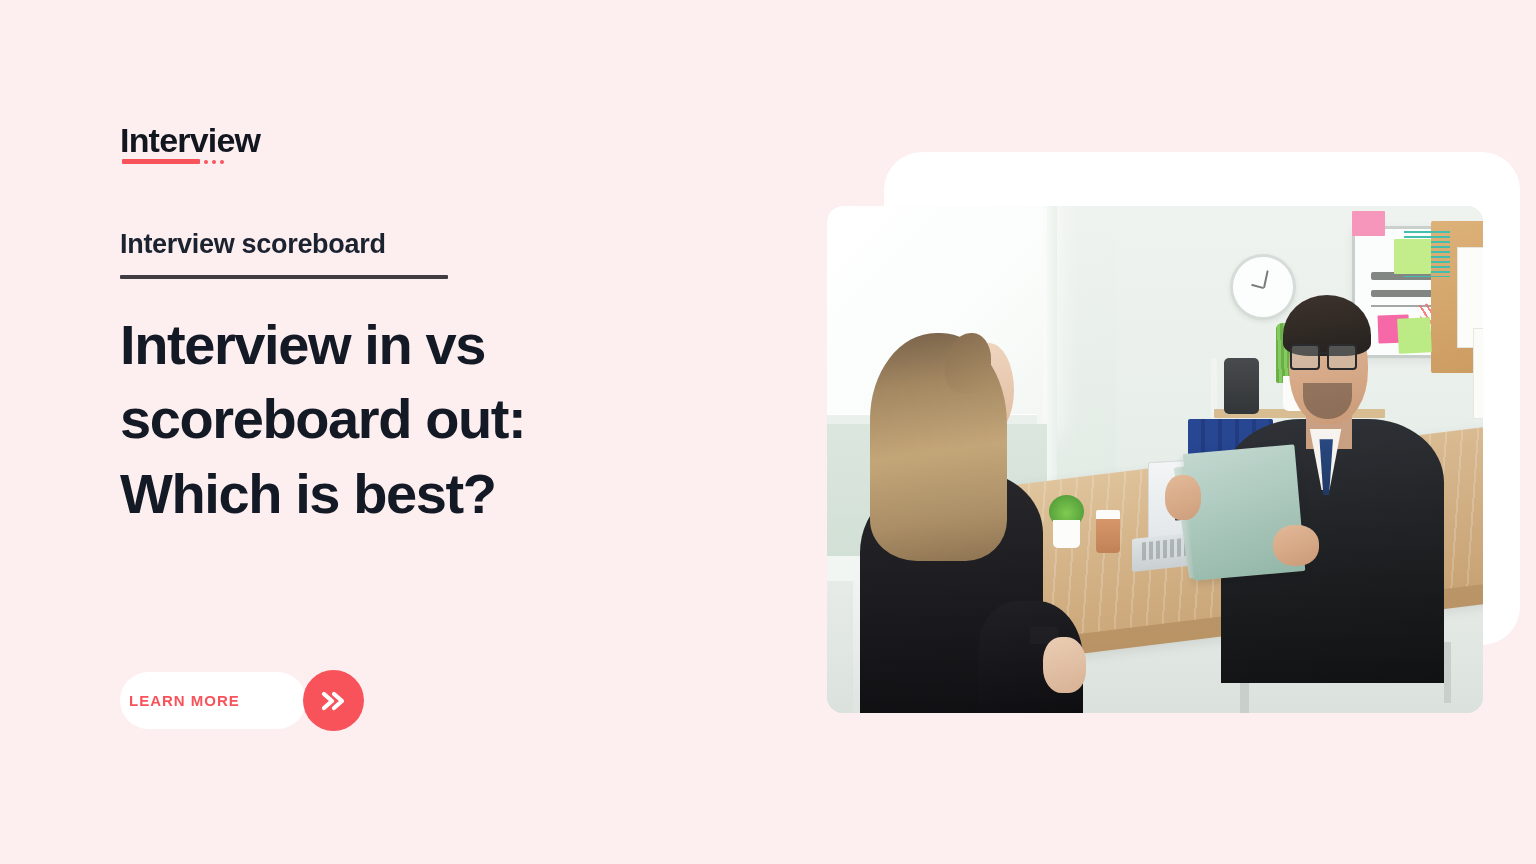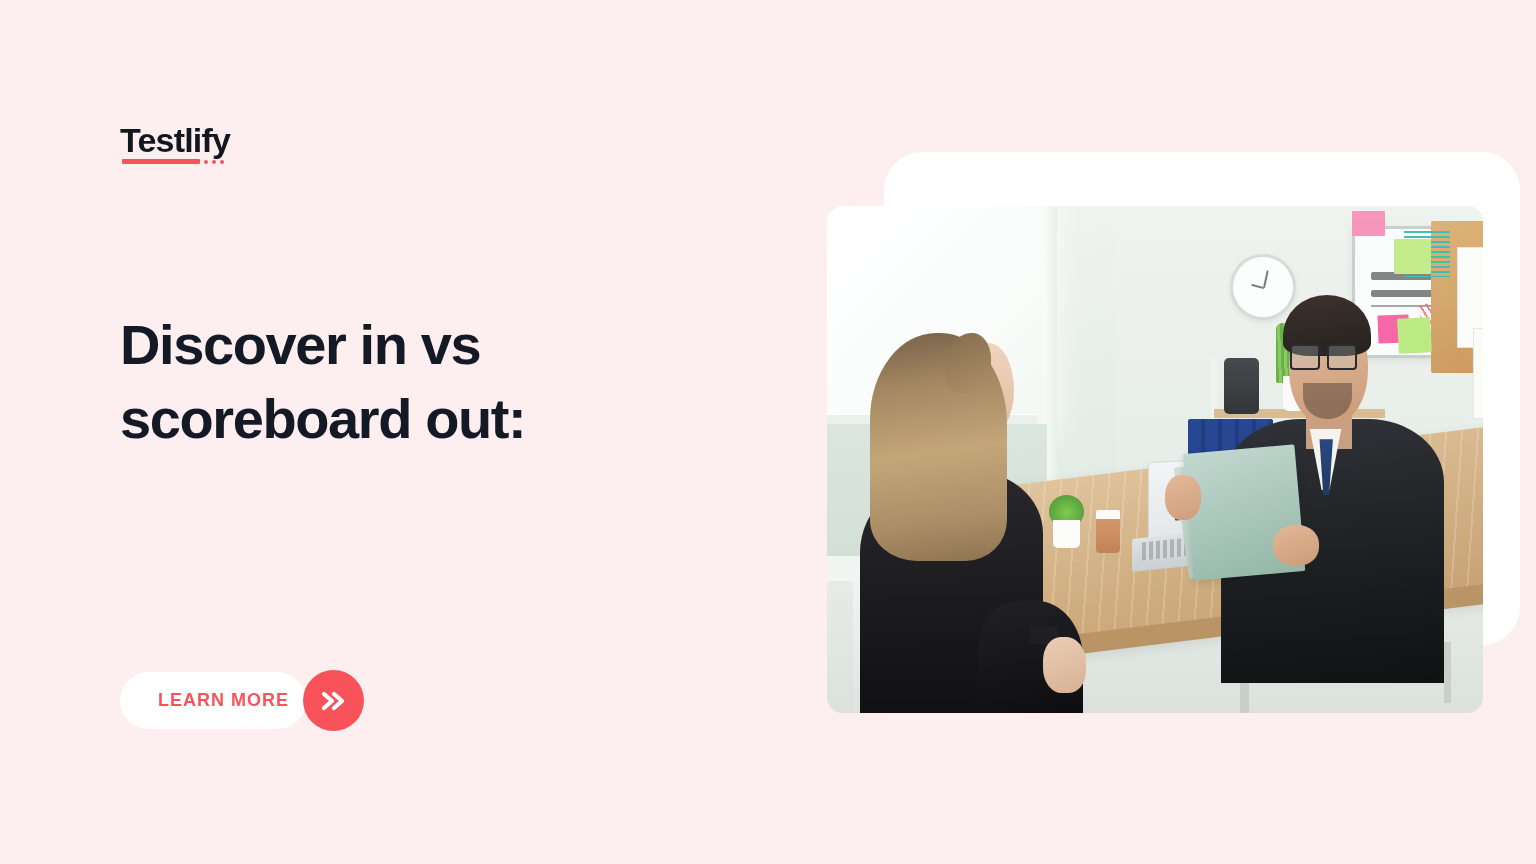--- a/index.html
+++ b/index.html
@@ -42,21 +42,21 @@
   }
 
   
   .cta { position:absolute; left:0; top:672px; width:245px; height:57px; }
   .cta-pill {
     position:absolute; left:0; top:0; width:186px; height:57px;
     background:#FFFFFF; border-radius:30px;
     display:flex; align-items:center; justify-content:flex-start;
   }
   .cta-label {
-    margin-left:38px; font-size:18px; font-weight:700;
+    margin-left:9px; font-size:15px; font-weight:700;
     color:#F8535B; letter-spacing:1.0px;
   }
   .cta-circle {
     position:absolute; left:183px; top:-2px; width:61px; height:61px;
     background:#F8535B; border-radius:50%;
     display:flex; align-items:center; justify-content:center;
   }
   .cta-circle svg { display:block; }
 
   
@@ -396,33 +396,38 @@
     background:linear-gradient(180deg,rgba(255,255,255,0.10),rgba(255,255,255,0));
     pointer-events:none;
   }
 </style>
 </head>
 <body>
 
 <div class="left-col">
 
   <div class="logo-wrap">
-    <div class="logo-text">Testlify</div>
+    <div class="logo-text">Interview</div>
     <div class="logo-rule">
       <span class="logo-bar"></span>
       <span class="logo-dot"></span>
       <span class="logo-dot"></span>
       <span class="logo-dot"></span>
     </div>
   </div>
 
+  <div class="eyebrow-wrap">
+    <div class="eyebrow">Interview scoreboard</div>
+    <div class="eyebrow-rule"></div>
+  </div>
 
   <h1 class="headline">
-    <span>Discover in vs</span><br>
+    <span>Interview in vs</span><br>
     <span>scoreboard out:</span><br>
+    <span>Which is best?</span>
   </h1>
 
 
   <div class="cta">
     <div class="cta-pill">
       <span class="cta-label">LEARN MORE</span>
     </div>
     <div class="cta-circle">
       <span>
         <svg width="28" height="22" viewBox="0 0 28 22" fill="none">

